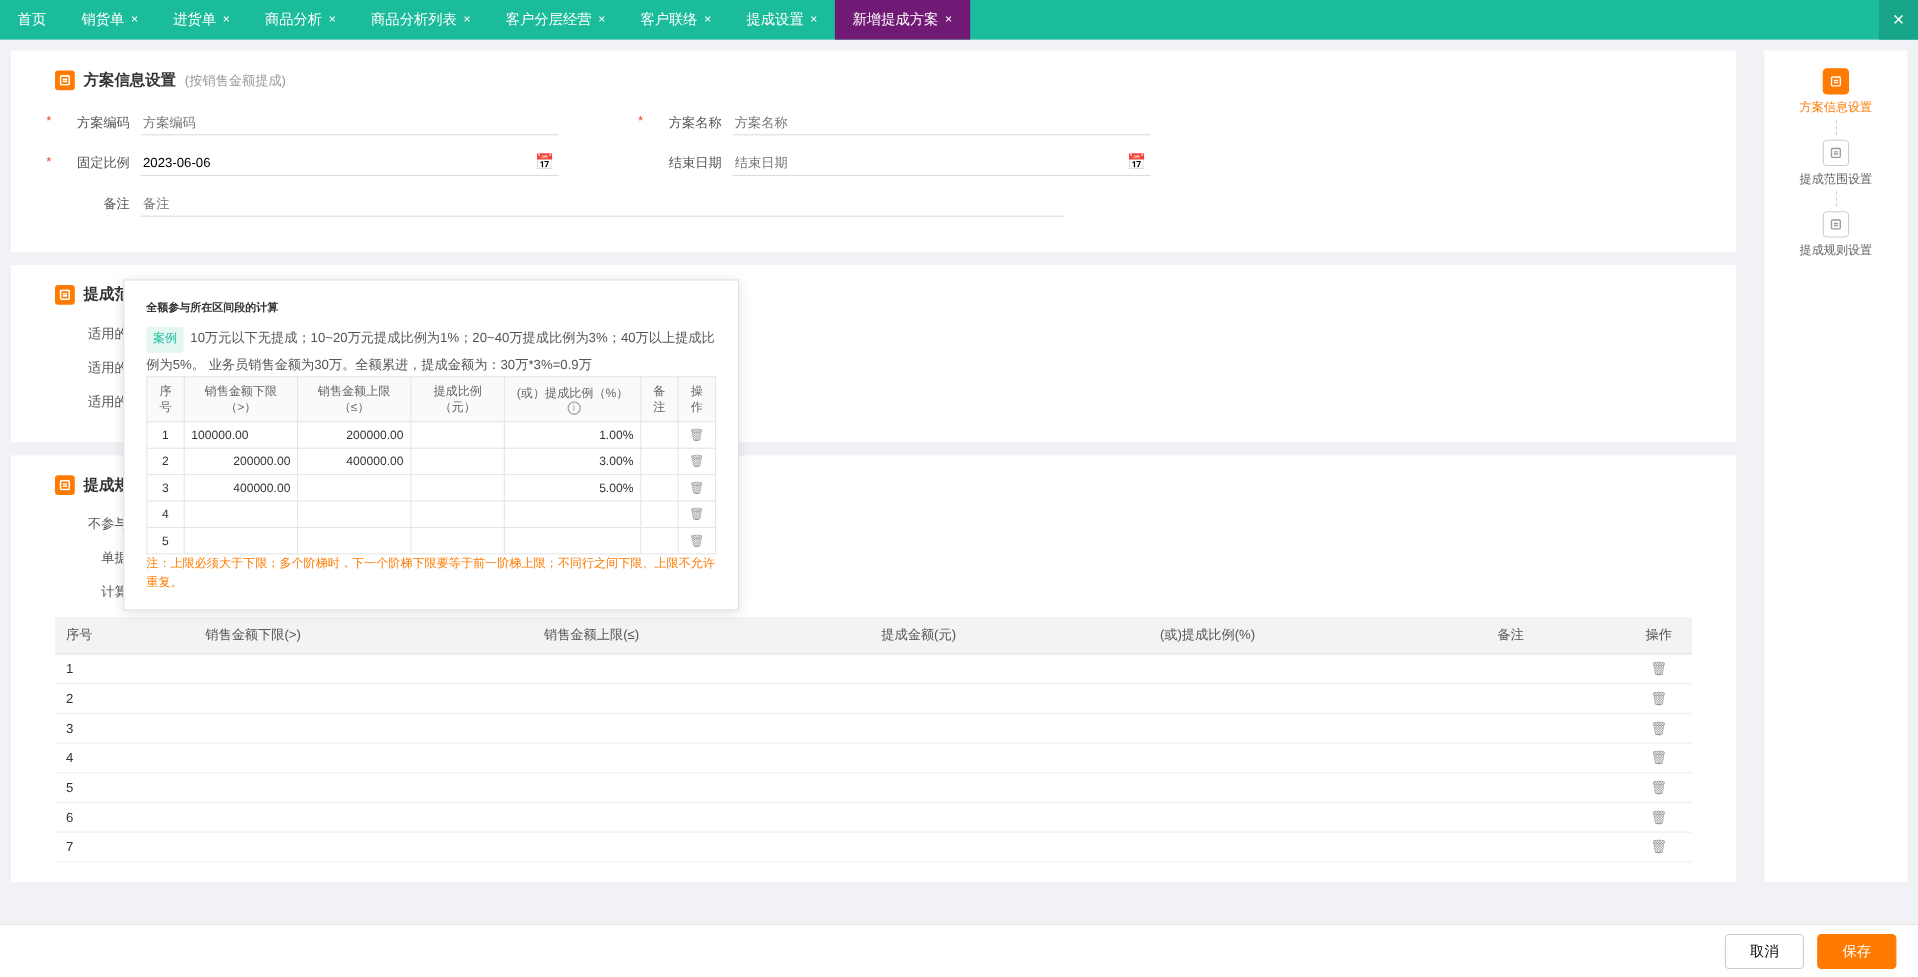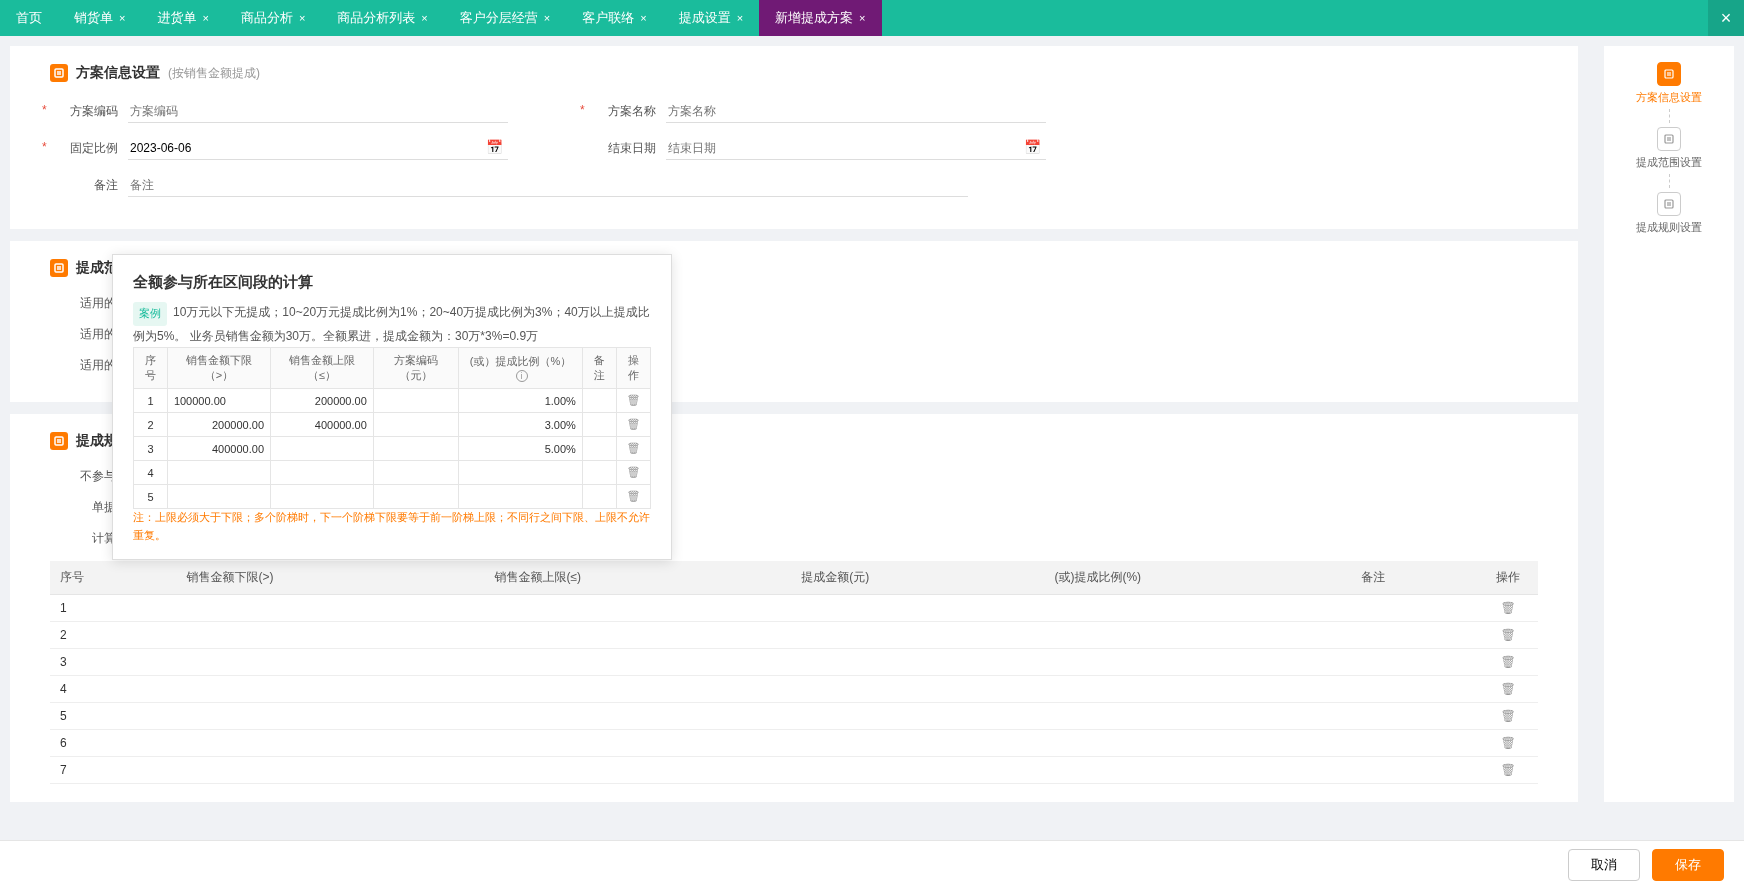--- a/index.html
+++ b/index.html
@@ -45,21 +45,21 @@
 
 
 .big-table { width: 100%; border-collapse: collapse; margin-top: 8px; }
 .big-table th { background: #f3f3f3; font-weight: 400; color: #555; font-size: 12px; padding: 8px 10px; text-align: left; border-bottom: 1px solid #e5e5e5; }
 .big-table td { padding: 6px 10px; border-bottom: 1px solid #eee; font-size: 12px; color: #333; }
 .big-table .op-col { text-align: center; width: 60px; }
 .trash { color: #999; cursor: pointer; }
 
 
 .popover { position: absolute; top: 254px; left: 112px; width: 560px; background: #fff; border: 1px solid #ddd; box-shadow: 0 2px 12px rgba(0,0,0,.12); padding: 18px 20px 14px; z-index: 100; font-size: 12px; }
-.pop-title { font-weight: 600; font-size: 15px; margin-bottom: 10px; }
+.pop-title { font-weight: 600; font-size: 10px; margin-bottom: 10px; }
 .pop-tag { display: inline-block; background: #e6f7f2; color: #1abc9c; padding: 2px 6px; border-radius: 3px; font-size: 11px; margin-right: 6px; vertical-align: top; }
 .pop-desc { color: #555; line-height: 1.8; }
 .pop-table { width: 100%; border-collapse: collapse; font-size: 11px; }
 .pop-table th, .pop-table td { border: 1px solid #e5e5e5; padding: 5px 6px; text-align: center; }
 .pop-table th { background: #fafafa; color: #666; font-weight: 400; }
 .pop-note { color: #ff7a00; font-size: 11px; margin-top: 0; line-height: 1.6; }
 .info-circle { display:inline-flex; width:12px; height:12px; border:1px solid #999; border-radius:50%; align-items:center; justify-content:center; font-size:9px; color:#999; margin-left:2px;}
 
 
 .footer { position: fixed; bottom: 0; left: 0; right: 0; height: 48px; background: #fff; border-top: 1px solid #e5e5e5; display: flex; justify-content: flex-end; align-items: center; padding: 0 20px; gap: 12px; }
@@ -342,21 +342,21 @@
   <div class="pop-title">全额参与所在区间段的计算</div>
   <div class="pop-desc">
     <span class="pop-tag">案例</span><span>10万元以下无提成；10~20万元提成比例为1%；20~40万提成比例为3%；40万以上提成比例为5%。 业务员销售金额为30万。全额累进，提成金额为：30万*3%=0.9万</span>
   </div>
   <table class="pop-table">
     <thead>
         <tr id="pop-thead">
           <th>序号</th>
           <th>销售金额下限（&gt;）</th>
           <th>销售金额上限（≤）</th>
-          <th>方案编码（元）</th>
+          <th>提成比例（元）</th>
           <th>(或）提成比例（%） <span class="info-circle">i</span></th>
           <th>备注</th>
           <th>操作</th>
         </tr>
       </thead>
     <tbody id="pop-tbody">
         <tr>
           <td>1</td>
           <td style="text-align: left;">100000.00</td>
           <td style="text-align: right;">200000.00</td>

